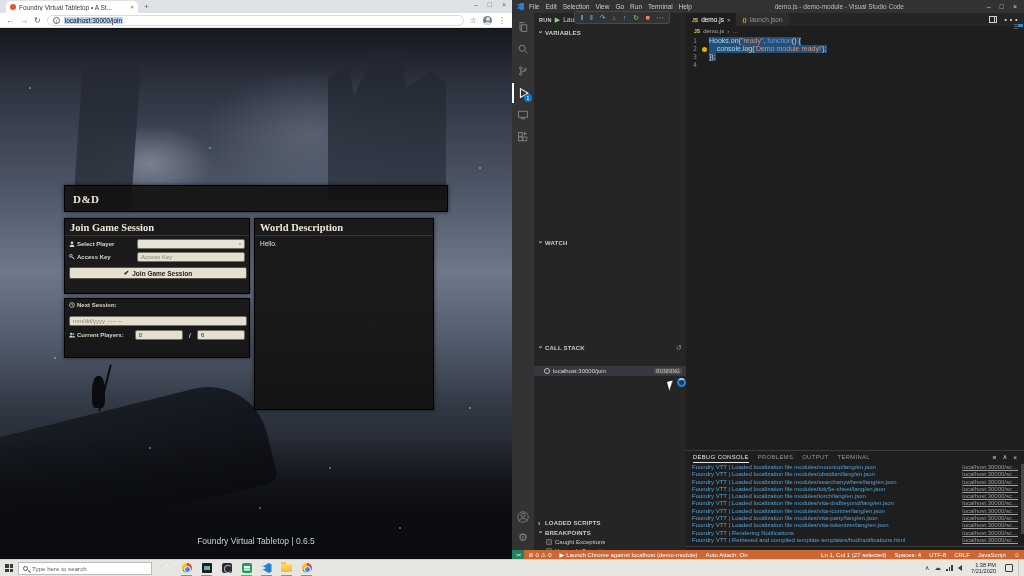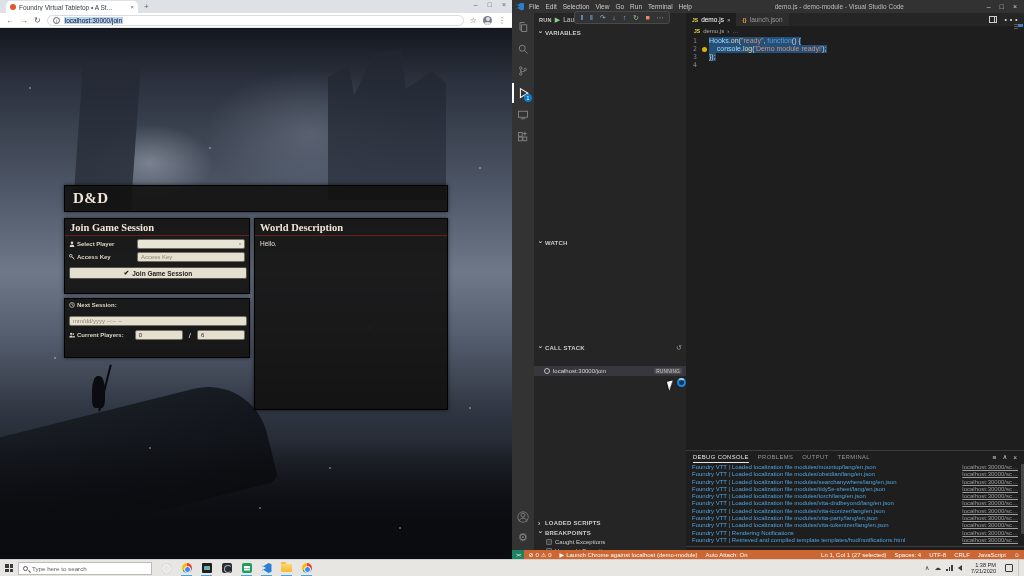--- a/index.html
+++ b/index.html
@@ -42,24 +42,24 @@
   #staff{left:104px;top:336px;width:2px;height:48px;background:#0a0c0f;transform:rotate(14deg);}
   #snow{left:0;top:0;width:512px;height:531px;opacity:.75;background-image:
     radial-gradient(1.2px 1.2px at 30px 60px,#fff,transparent),radial-gradient(1.2px 1.2px at 90px 200px,#fff,transparent),
     radial-gradient(1.2px 1.2px at 150px 420px,#fff,transparent),radial-gradient(1.2px 1.2px at 210px 120px,#fff,transparent),
     radial-gradient(1.2px 1.2px at 260px 480px,#fff,transparent),radial-gradient(1.2px 1.2px at 330px 440px,#fff,transparent),
     radial-gradient(1.2px 1.2px at 400px 500px,#fff,transparent),radial-gradient(1.2px 1.2px at 470px 380px,#fff,transparent),
     radial-gradient(1.2px 1.2px at 55px 330px,#fff,transparent),radial-gradient(1.2px 1.2px at 480px 140px,#fff,transparent),
     radial-gradient(1.2px 1.2px at 370px 300px,#fff,transparent),radial-gradient(1.2px 1.2px at 240px 300px,#fff,transparent);}
   .fpanel{background:rgba(16,15,14,.88);border:1px solid #000;box-shadow:0 0 4px rgba(0,0,0,.6);color:#efe6d8;}
   #worldHeader{left:64px;top:157px;width:384px;height:27px;display:flex;align-items:center;padding:0 8px;}
-  #worldHeader .wtitle{font-family:"Liberation Serif",serif;font-weight:bold;font-size:15px;letter-spacing:.5px;}
+  #worldHeader .wtitle{font-family:"Liberation Serif",serif;font-weight:bold;font-size:11px;letter-spacing:.5px;}
   .fpanel h3{margin:0;padding:3px 5px 2px;font-family:"Liberation Serif",serif;font-size:10.5px;font-weight:bold;border-bottom:1.5px solid #6b1f1b;}
   #joinPanel{left:64px;top:190px;width:186px;height:76px;padding-bottom:3px;}
-  #worldPanel{left:254px;top:190px;width:194px;height:192px;}
+  #worldPanel{left:254px;top:190px;width:180px;height:192px;}
   #worldPanel .body{font-size:6.5px;padding:4px 5px;color:#e8e0d2;}
   #sessionPanel{left:64px;top:270px;width:186px;height:60px;}
   .frow{display:flex;align-items:center;padding:3px 4px 0;gap:3px;}
   .flabel{display:flex;align-items:center;gap:2px;font-size:6px;font-weight:bold;color:#ddd6c6;flex:1;}
   .fic{width:6px;height:6px;flex:0 0 auto;}
   .finput{height:10px;background:#e4dfcf;border:1px solid #736f63;border-radius:2px;font-size:6px;color:#2a2a24;padding:0 3px;width:108px;}
   .finput::placeholder{color:#8b8779;}
   .fselect{width:108px;height:10px;background:#e9e5d6;border:1px solid #736f63;border-radius:2px;position:relative;}
   .fselect .car{position:absolute;right:2px;top:1px;font-size:6px;color:#444;transform:rotate(90deg);}
   .fbtn{margin:5px 4px 0;width:178px;height:12px;background:#e4dfcf;border:1px solid #55524a;border-radius:2px;display:flex;align-items:center;justify-content:center;gap:3px;font-size:6.5px;font-weight:bold;color:#1f1e19;}
@@ -283,20 +283,21 @@
                 <path d="M0.5 9c0-2 1.4-3.2 3-3.2S6.4 7 6.4 9zM6.4 9c.1-1.4.8-2.4 2-2.6 1 .2 1.4 1.2 1.4 2.6z" fill="#ddd6c6"></path>
               </svg>
             <span>Current Players:</span>
           </span>
           <input class="finput numinput" readonly="" value="0" style="">
           <span class="slash">/</span>
           <input class="finput numinput" readonly="" value="6" style="">
         </div>
       </div>
 
+      <div id="pageFooter" class="abs">Foundry Virtual Tabletop | 0.6.5</div>
     </div>
   </div>
 
   <div id="vscode" class="abs">
     <div id="vstitle" class="abs">
       <span class="vsc-logo"></span>
       <span id="menubar" style="display:flex;gap:6px;">
           <span class="menu-item">File</span>
           <span class="menu-item">Edit</span>
           <span class="menu-item">Selection</span>

